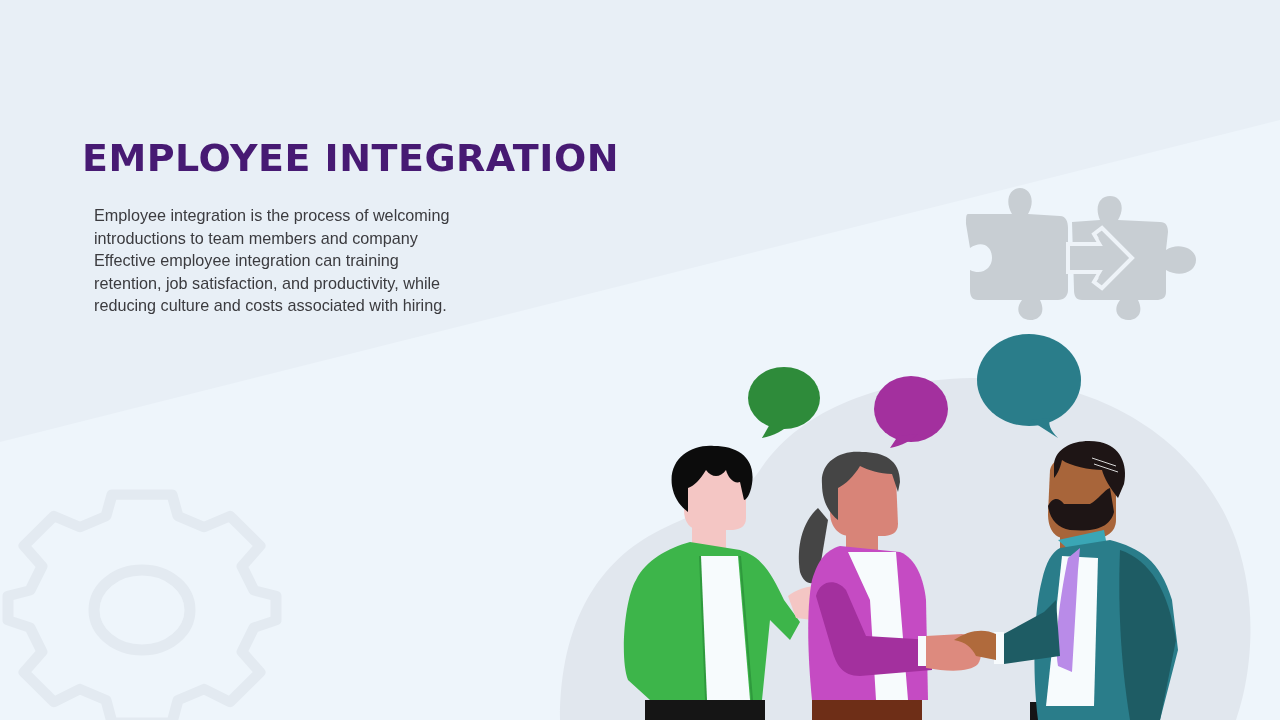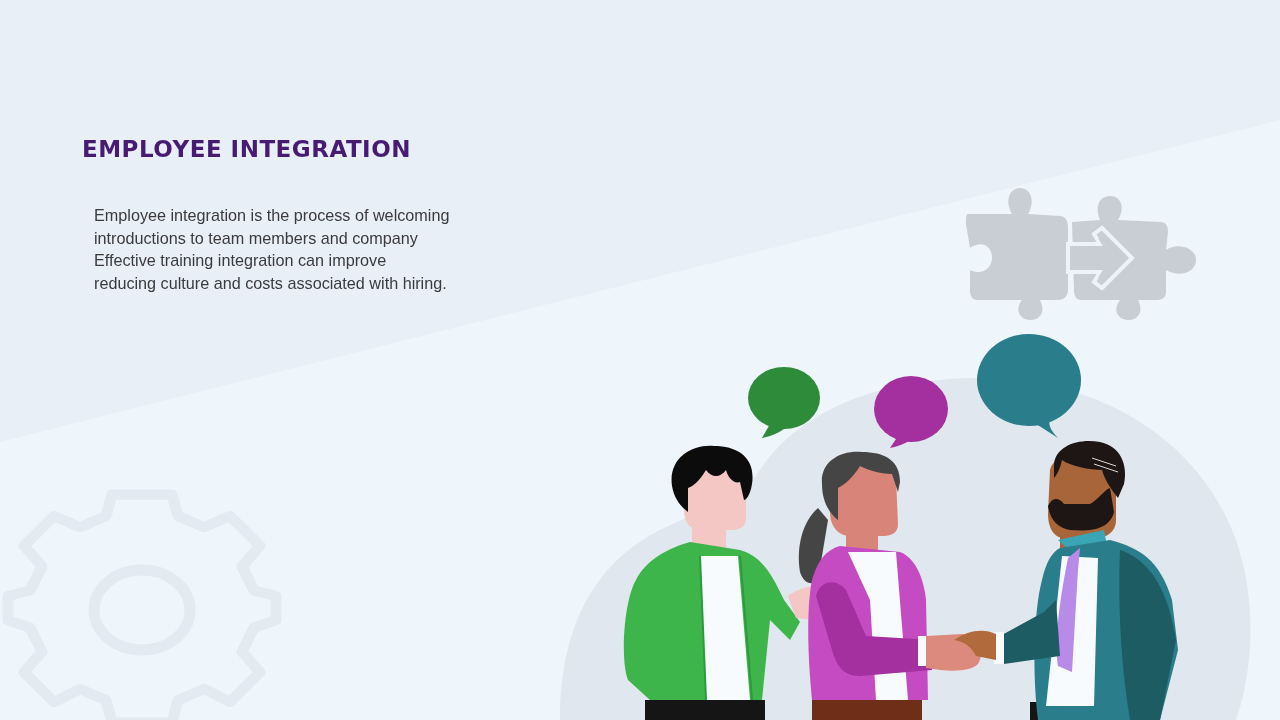--- a/index.html
+++ b/index.html
@@ -1,18 +1,18 @@
 <!DOCTYPE html>
 <html><head>
 <meta charset="utf-8">
 <style>
   html, body { margin:0; padding:0; }
   body { width:1280px; height:720px; overflow:hidden; position:relative; background:#eef5fb; font-family:"Liberation Sans", sans-serif; }
   .bg-band { position:absolute; inset:0; }
-  .title { position:absolute; left:82px; top:136px; margin:0; font-family:"DejaVu Sans", sans-serif; font-weight:bold; font-size:23px; letter-spacing:0.5px; color:#471a73; white-space:nowrap; }
+  .title { position:absolute; left:82px; top:136px; margin:0; font-family:"DejaVu Sans", sans-serif; font-weight:bold; font-size:38px; letter-spacing:0.5px; color:#471a73; white-space:nowrap; }
   .body-text { position:absolute; left:82px; top:192px; width:420px; margin:12px; font-family:"Liberation Sans", sans-serif; font-size:16.2px; line-height:22.6px; color:#3b3b3f; }
   .body-text span { display:block; white-space:nowrap; }
   svg.art { position:absolute; left:0; top:0; }
 </style>
 </head>
 <body>
 
 <svg class="art bg-band" width="1280" height="720">
   <polygon points="0,0 1280,0 1280,120 0,442" fill="#e8eff6"></polygon>
 </svg>
@@ -22,21 +22,22 @@
     <path d="M-30,-95 L30,-95 L36,-72 L62,-60 L88,-72 L118,-40 L100,-18 L112,8 L134,14 L134,40 L112,48 L100,74 L118,96 L88,128 L62,114 L36,126 L30,150 L-30,150 L-36,126 L-62,114 L-88,128 L-118,96 L-100,74 L-112,48 L-134,40 L-134,14 L-112,8 L-100,-18 L-118,-40 L-88,-72 L-62,-60 L-36,-72 Z" transform="translate(0,-27) scale(1,0.93)"></path>
     <ellipse cx="0" cy="0" rx="48" ry="40"></ellipse>
   </g>
 </svg>
 
 <h1 class="title">EMPLOYEE INTEGRATION</h1>
 
 <div class="body-text">
   <span>Employee integration is the process of welcoming</span>
   <span>introductions to team members and company</span>
-  <span>Effective training integration can improve</span>
+  <span>Effective employee integration can training</span>
+  <span>retention, job satisfaction, and productivity, while</span>
   <span>reducing culture and costs associated with hiring.</span>
 </div>
 
 <svg class="art" width="1280" height="720" style="pointer-events:none">
   <g fill="#c8ced3">
 
     <path d="M968,214 L1012,214 C1004,200 1010,188 1020,188 C1030,188 1036,200 1028,214 L1060,216 C1066,216 1068,222 1068,228 L1068,290 C1068,296 1064,300 1058,300 L1040,300 C1046,312 1040,320 1030,320 C1020,320 1014,310 1022,300 L978,300 C972,300 970,296 970,290 L970,270 C982,276 992,268 992,258 C992,246 982,240 970,248 L966,224 C966,218 966,214 968,214 Z"></path>
 
     <path d="M1072,222 L1100,220 C1094,206 1100,196 1110,196 C1120,196 1126,206 1118,220 L1160,222 C1166,222 1168,226 1168,232 L1166,250 C1178,242 1196,248 1196,260 C1196,272 1180,278 1166,270 L1166,292 C1166,298 1162,300 1156,300 L1138,300 C1144,312 1138,320 1128,320 C1118,320 1112,310 1120,300 L1082,300 C1076,300 1074,296 1074,290 Z"></path>
   </g>

